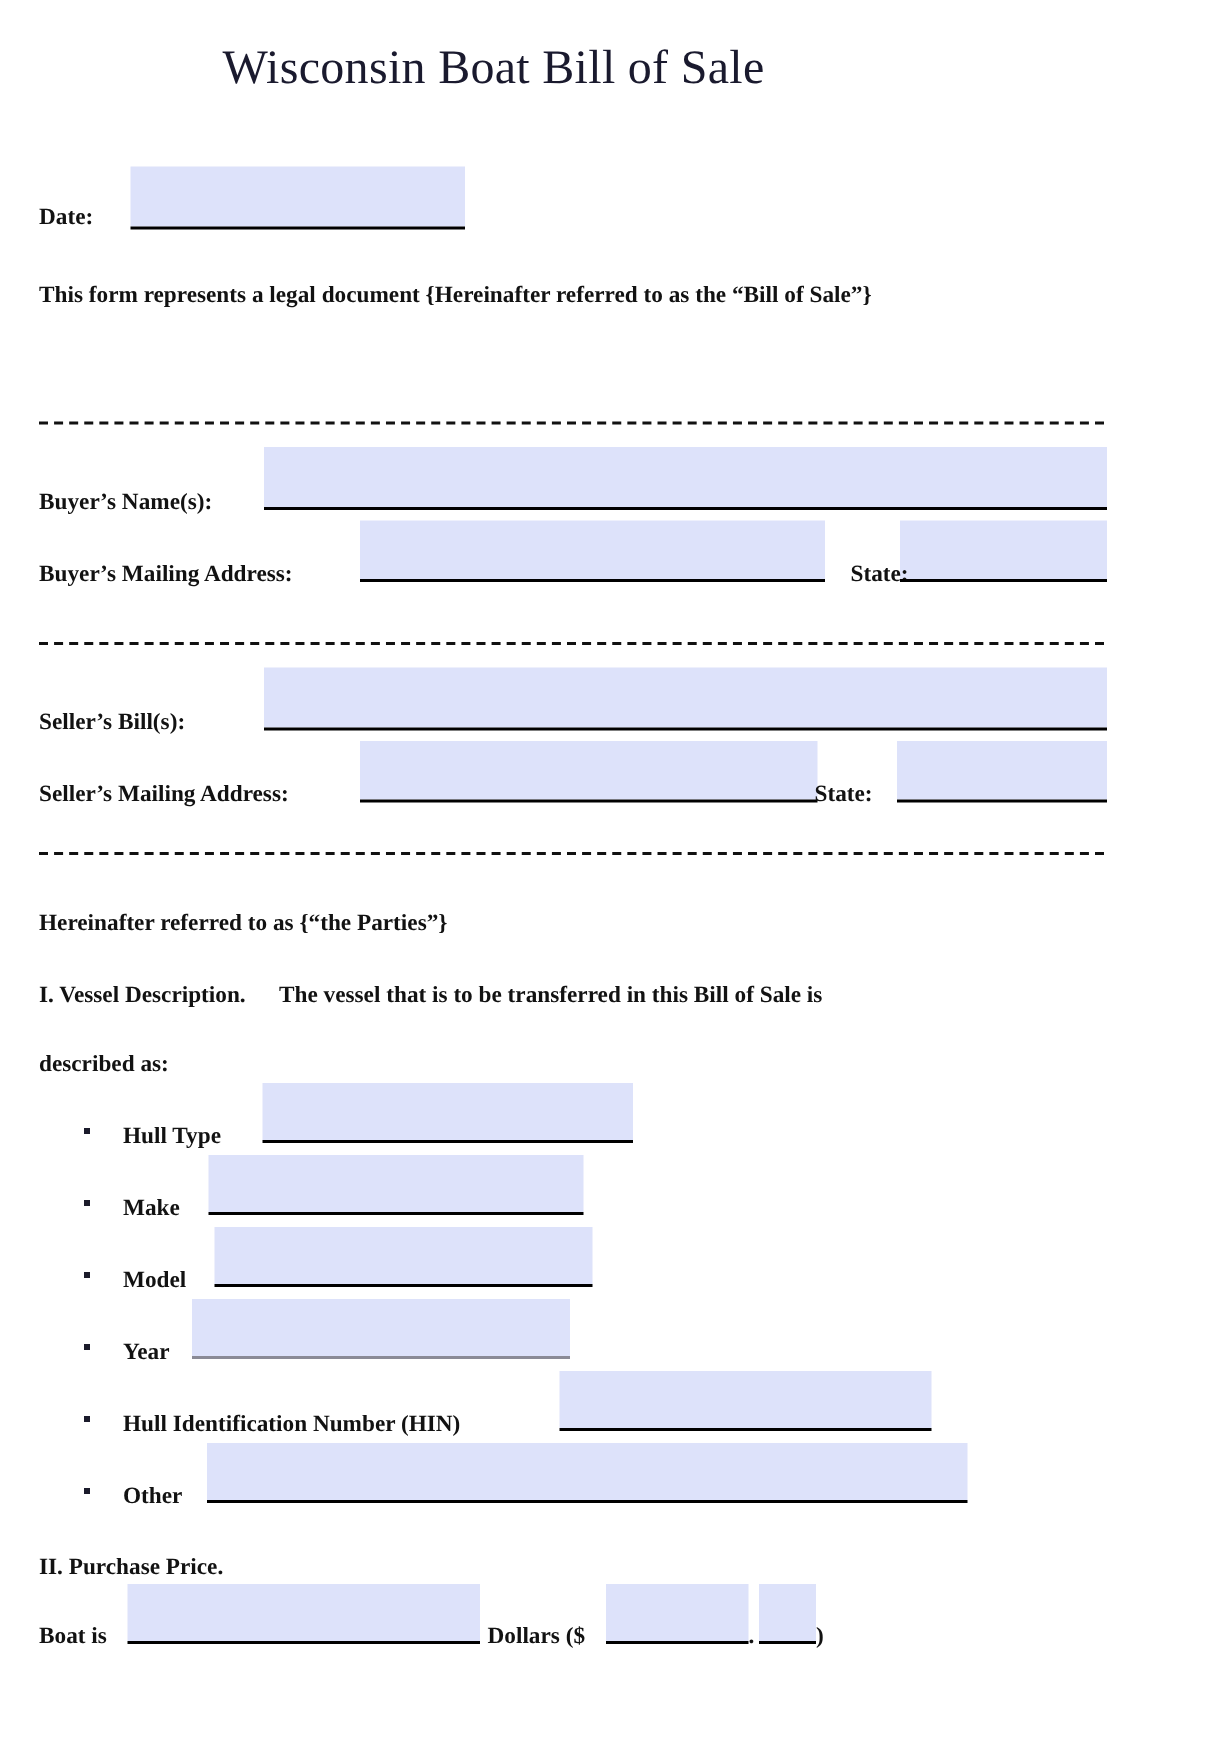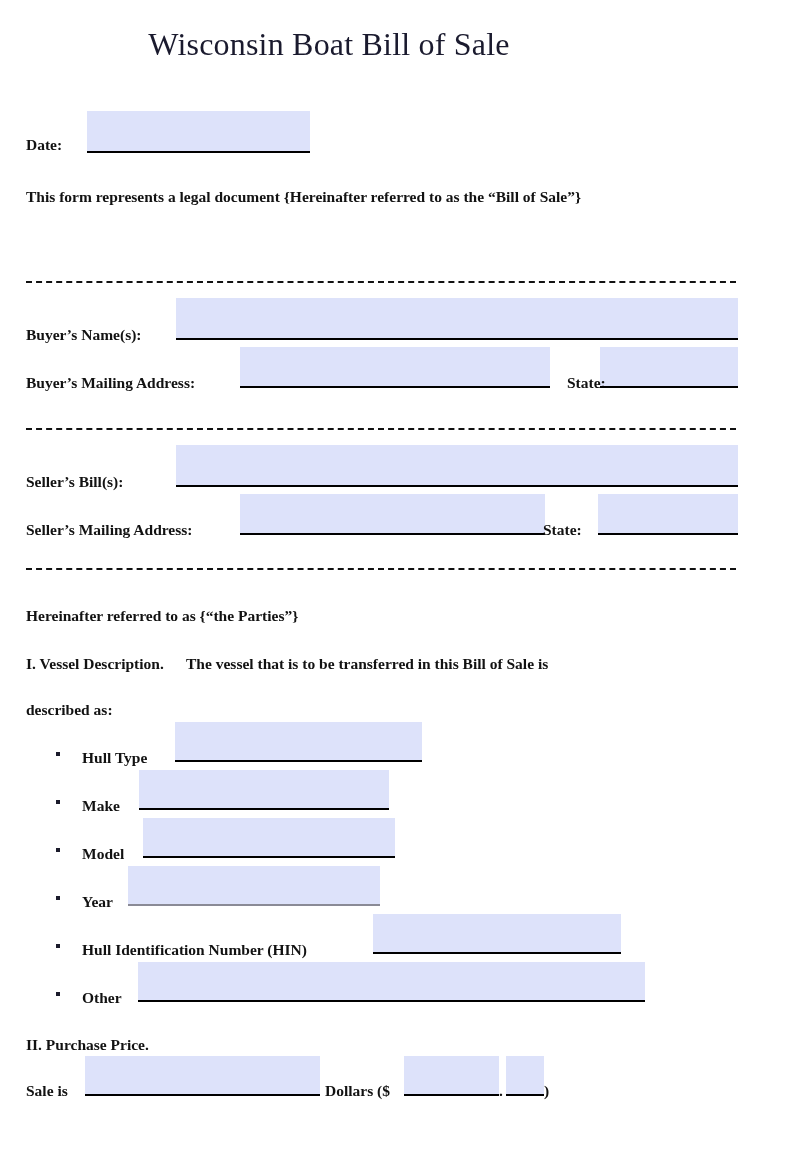--- a/index.html
+++ b/index.html
@@ -171,21 +171,21 @@
   <div class="line" style="left:82px; top:989px;">Other</div>
   <div class="line" style="left:143px; top:989px; width:497px;"></div>
   <div class="rule" style="left:138px; top:1000px; width:507px;"></div>
 
   <div class="line" style="left:26px; top:1036px;text-align:right;">II. Purchase Price.</div>
 
   <div class="fieldbox" style="left:85px; top:1056px; width:235px; height:38px;"></div>
   <div class="fieldbox" style="left:404px; top:1056px; width:95px; height:38px;"></div>
   <div class="fieldbox" style="left:506px; top:1056px; width:38px; height:38px;"></div>
 
-  <div class="line" style="left:26px; top:1082px;">Sale is</div>
+  <div class="line" style="left:26px; top:1082px;">Boat is</div>
   <div class="line" style="left:90px; top:1082px; width:225px;"></div>
   <div class="rule" style="left:85px; top:1094px; width:235px;"></div>
 
   <div class="line" style="left:325px; top:1082px;">Dollars ($</div>
   <div class="line" style="left:409px; top:1082px; width:85px;"></div>
   <div class="rule" style="left:404px; top:1094px; width:95px;"></div>
 
   <div class="line" style="left:499px; top:1082px;">.</div>
   <div class="line" style="left:511px; top:1082px; width:28px;"></div>
   <div class="rule" style="left:506px; top:1094px; width:38px;"></div>

